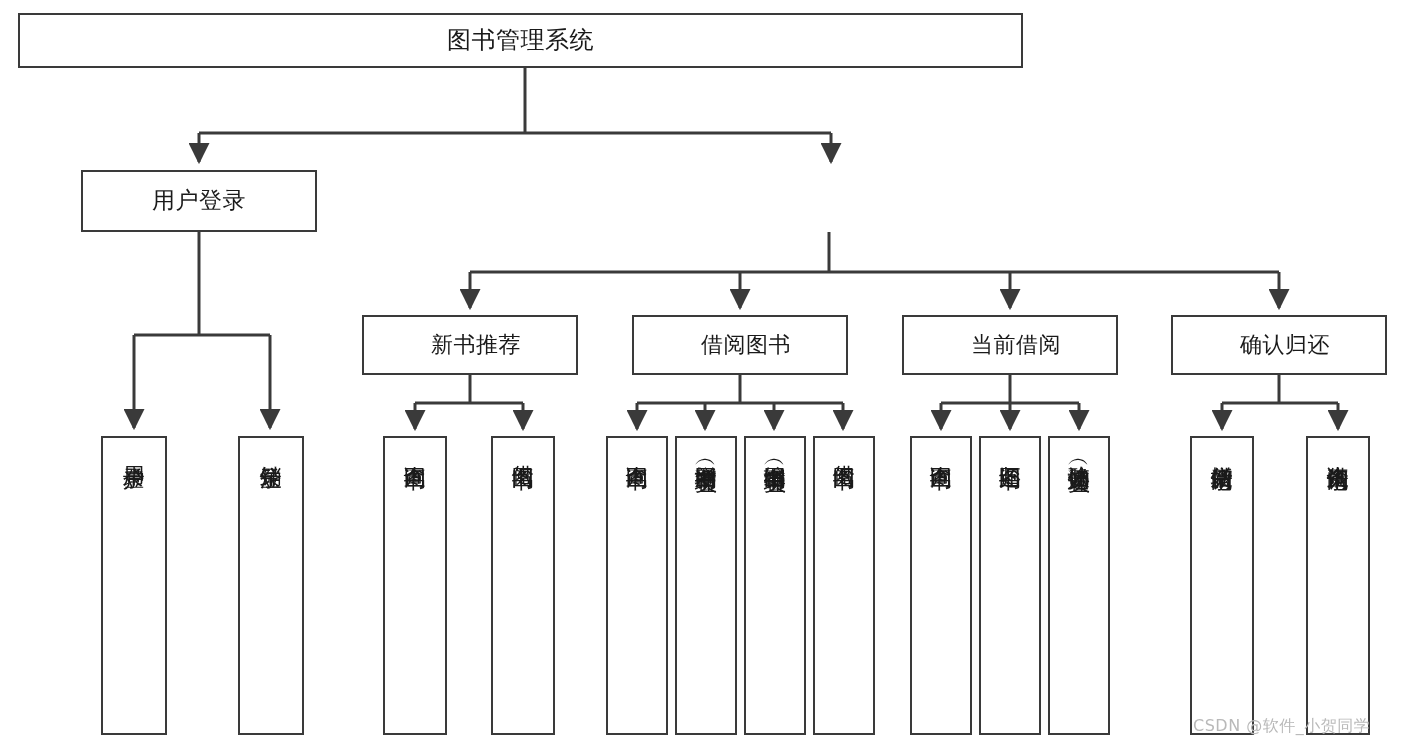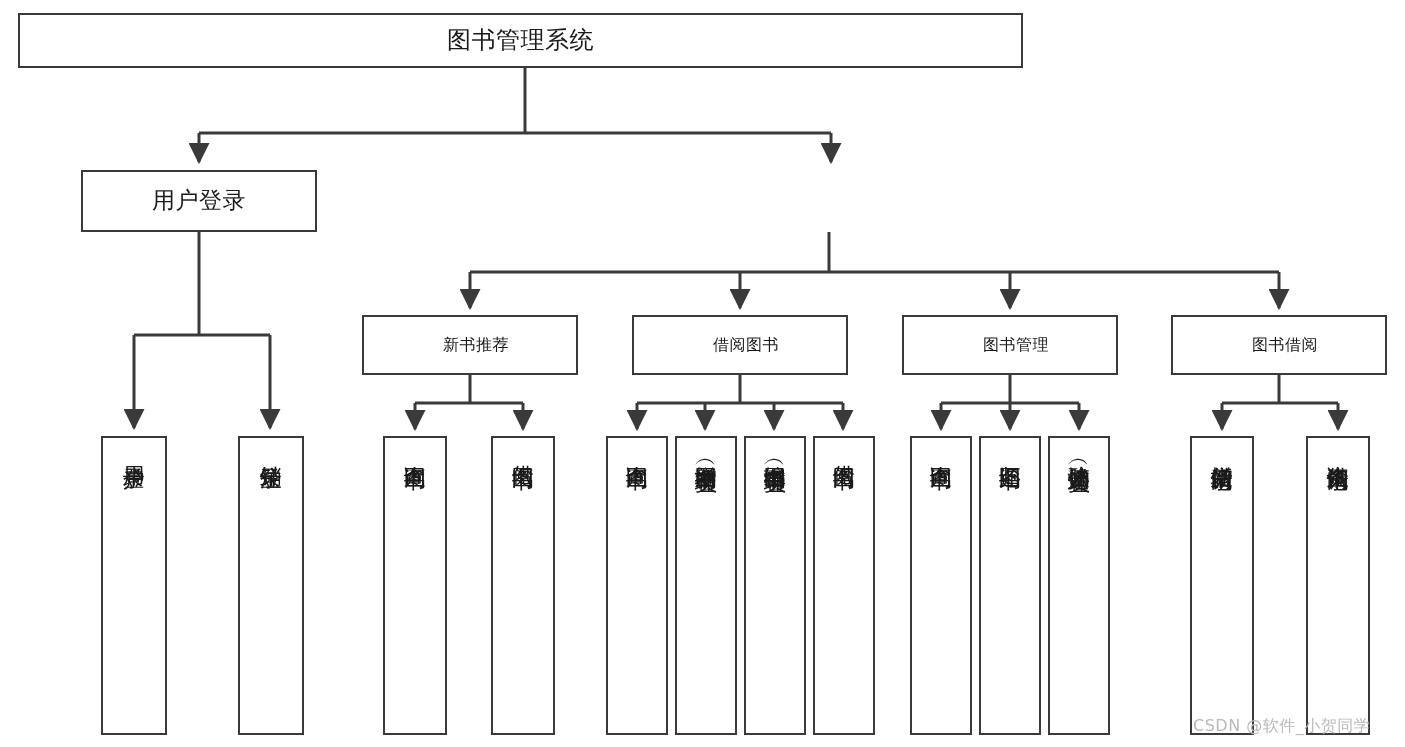--- a/index.html
+++ b/index.html
@@ -36,21 +36,21 @@
     z-index: 2;
   }
   .node-label {
     display: block;
     text-align: center;
     line-height: 1.18;
     letter-spacing: 0.5px;
   }
   .node.root .node-label { font-size: 24px; }
   .node.level2 .node-label { font-size: 23px; }
-  .node.level3 .node-label { font-size: 16px; margin-left: 12px; }
+  .node.level3 .node-label { font-size: 22px; margin-left: 12px; }
   .node.leaf {
     align-items: flex-start;
     padding-top: 10px;
   }
   .node.leaf .node-label {
     writing-mode: vertical-rl;
     text-orientation: upright;
     font-size: 22px;
     line-height: 1.25;
     letter-spacing: 1px;
@@ -128,24 +128,24 @@
     <span class="node-label">用户登录</span>
   </div>
 
   <div class="node level3" style="left:362px; top:315px; width:216px; height:60px;">
     <span class="node-label">新书推荐</span>
   </div>
   <div class="node level3" style="left:632px; top:315px; width:216px; height:60px;">
     <span class="node-label">借阅图书</span>
   </div>
   <div class="node level3" style="left:902px; top:315px; width:216px; height:60px;">
-    <span class="node-label">图书管理</span>
+    <span class="node-label">当前借阅</span>
   </div>
   <div class="node level3" style="left:1171px; top:315px; width:216px; height:60px;">
-    <span class="node-label">图书借阅</span>
+    <span class="node-label">确认归还</span>
   </div>
 
   <div class="node leaf" style="left:101px; top:436px; width:66px; height:299px;">
     <span class="node-label">用户登录</span>
   </div>
   <div class="node leaf" style="left:238px; top:436px; width:66px; height:299px;">
     <span class="node-label">注销登录</span>
   </div>
 
   <div class="node leaf" style="left:383px; top:436px; width:64px; height:299px;">

